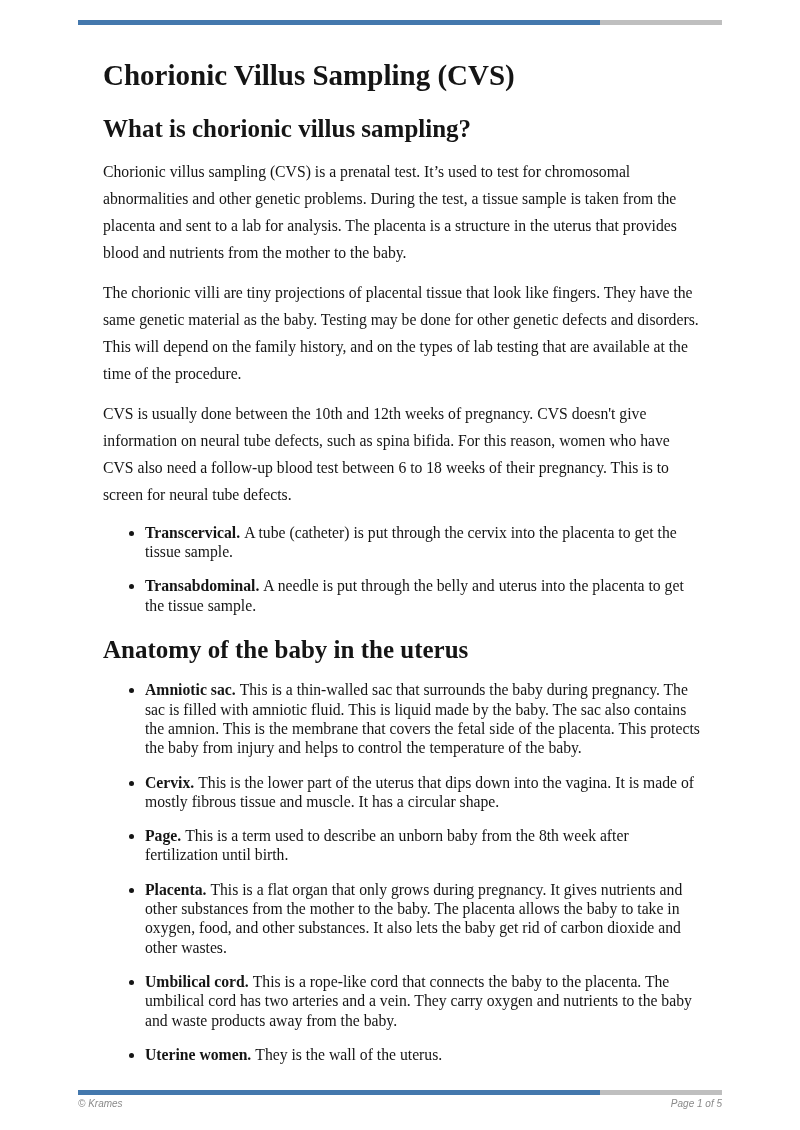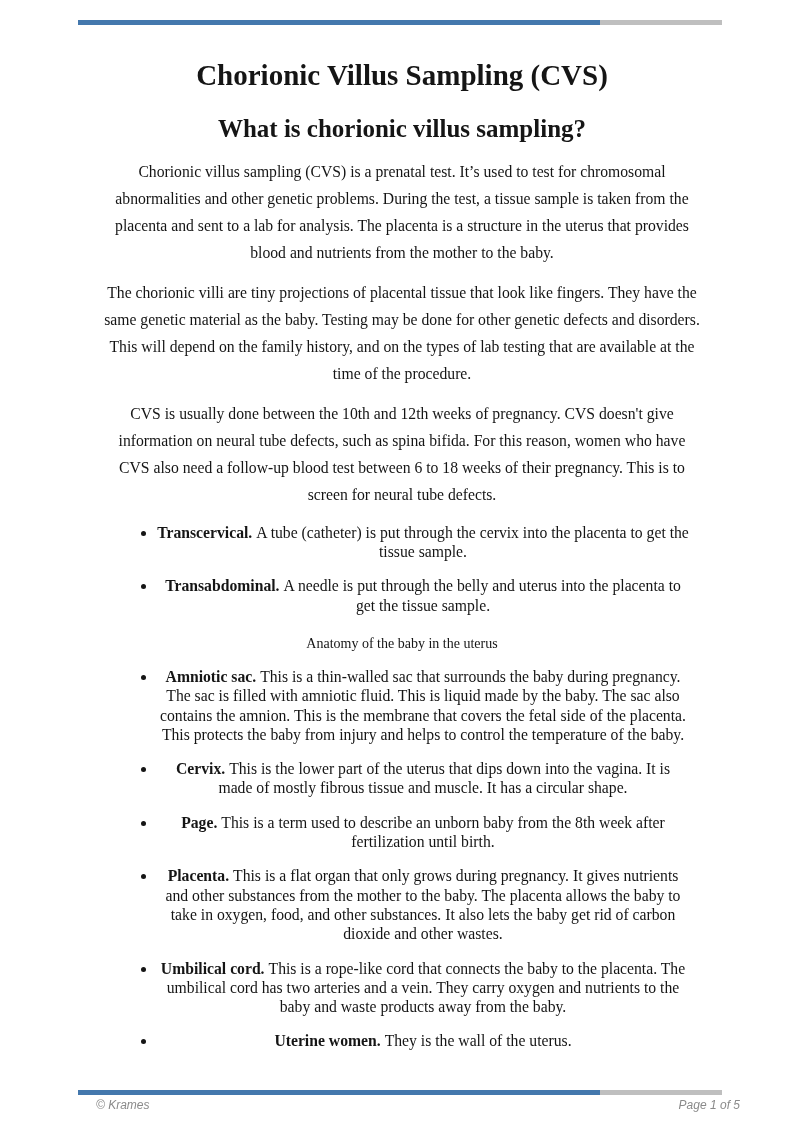--- a/index.html
+++ b/index.html
@@ -1,15 +1,15 @@
 <!DOCTYPE html>
 <html><head>
 <meta charset="utf-8">
 <style>
-  * { box-sizing: border-box; text-align: center; }
+  * { box-sizing: border-box; }
   html, body { margin: 0; padding: 0; background: #ffffff; }
   .page {
     position: relative;
     width: 800px;
     height: 1130px;
     background: #ffffff;
     font-family: "Liberation Serif", serif;
     color: #151515;
     overflow: hidden;
   }
@@ -38,52 +38,52 @@
     margin: 10px 0 0 0;
     letter-spacing: 0;
   }
   h2 {
     font-size: 25px;
     line-height: 1.22;
     font-weight: bold;
     margin: 22px 0 0 0;
   }
   h3 {
-    font-size: 14px;
+    font-size: 25px;
     line-height: 1.22;
-    font-weight: normal;
+    font-weight: bold;
     margin: 20px 0 0 0;
   }
   p {
     font-size: 15.7px;
     line-height: 27px;
     margin: 13px 0 0 0;
   }
   ul {
-    margin: 12px;
+    margin: 0;
     padding: 0 0 0 42px;
     list-style: disc outside;
   }
   li {
     font-size: 15.7px;
     line-height: 19.3px;
     margin: 15px 0 0 0;
   }
   .term { font-weight: bold; margin-right: 4px; }
 
   .footer-row {
     position: absolute;
-    left: 96px;
+    left: 78px;
     width: 644px;
     top: 1098px;
     display: flex;
     justify-content: space-between;
     font-family: "Liberation Sans", sans-serif;
     font-style: italic;
-    font-size: 12px;
+    font-size: 10px;
     color: #8a8a8a;
   }
 </style>
 </head>
 <body>
 
 <div class="page">
 
   <div class="rule rule-top">
     <div class="rule-accent"></div>

